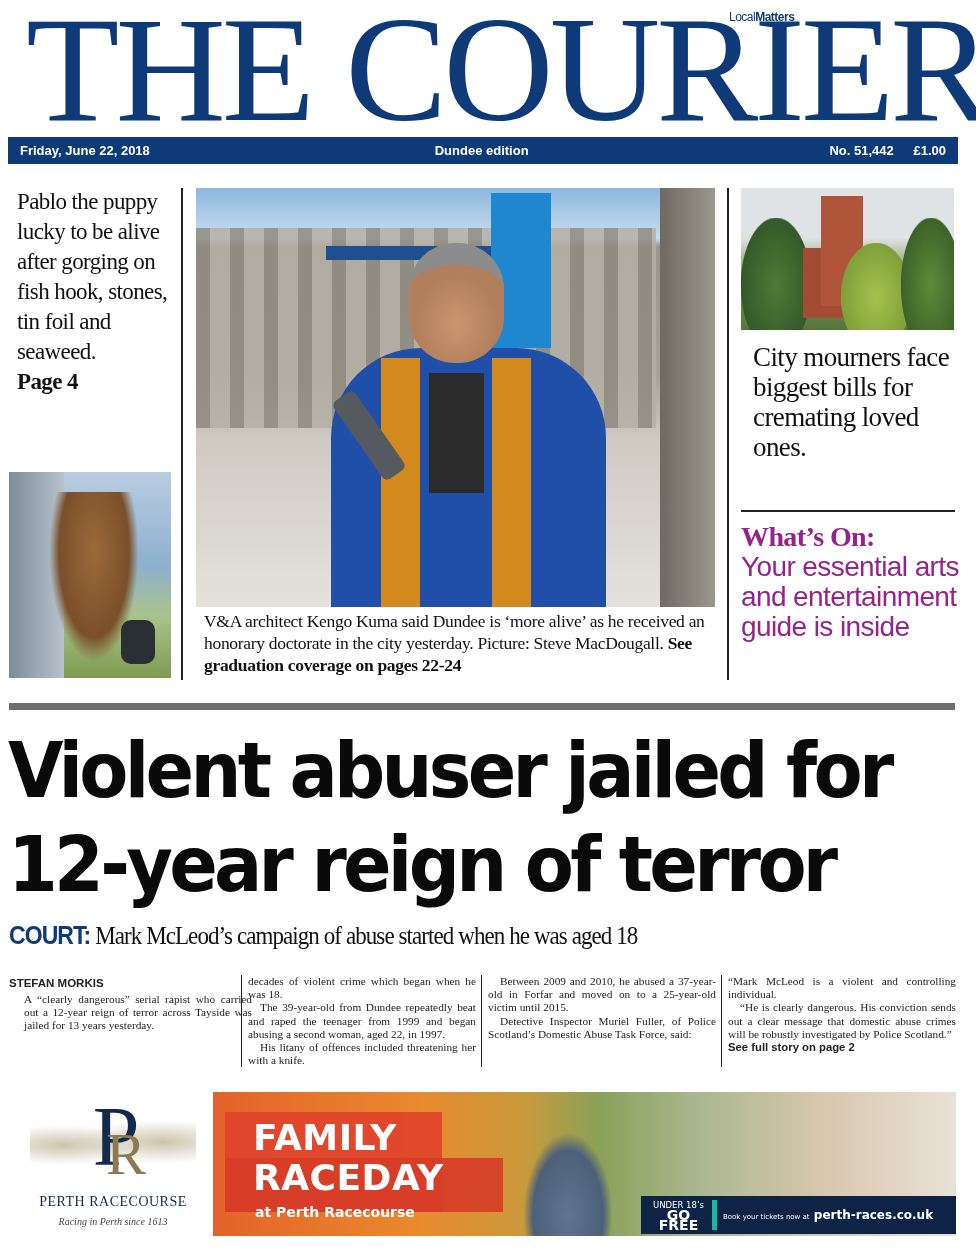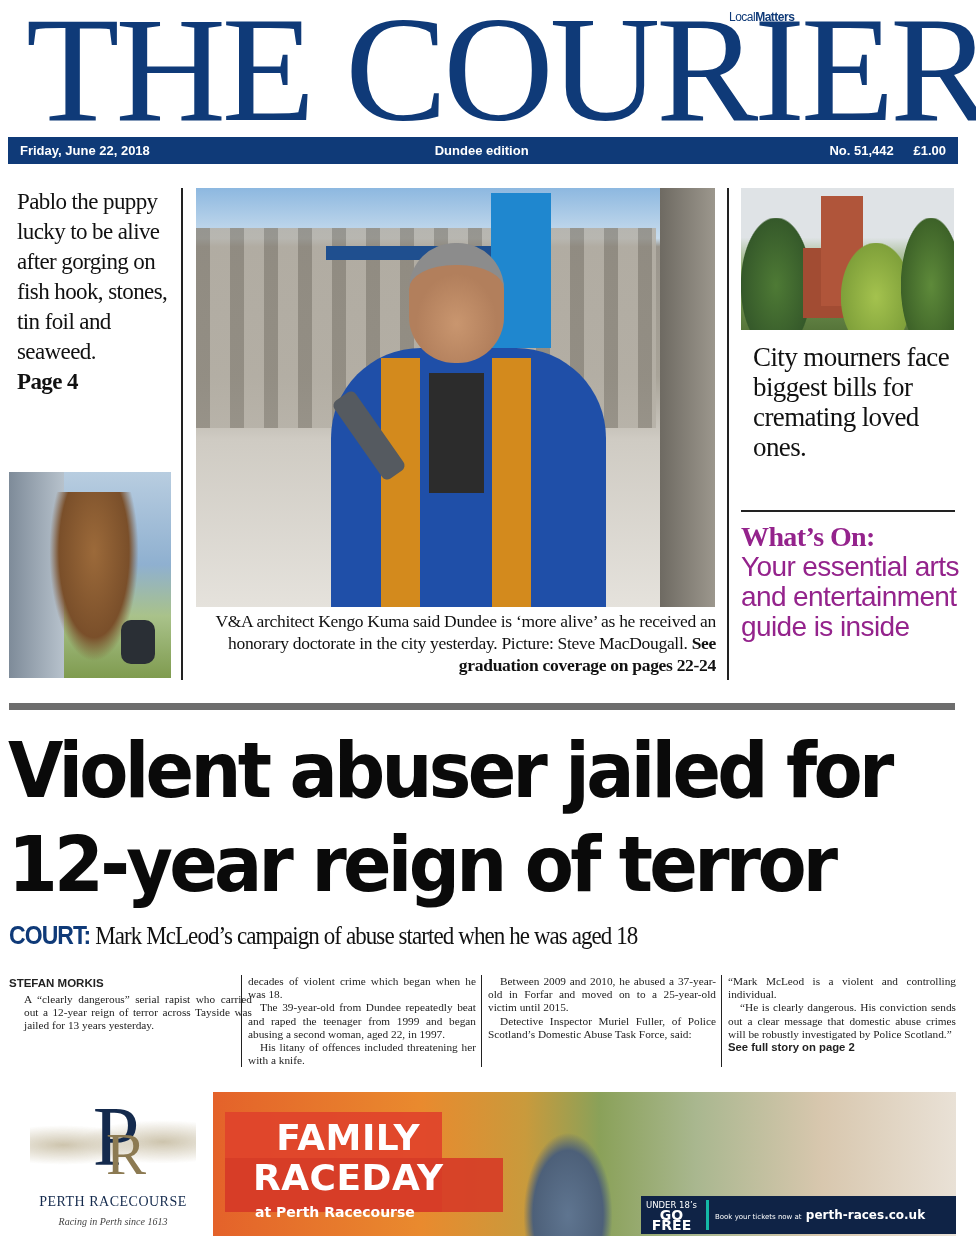--- a/index.html
+++ b/index.html
@@ -55,22 +55,22 @@
   .main-photo .banner { position: absolute; left: 130px; top: 58px; width: 170px; height: 14px; background: #1f4f8f; }
   .main-photo .wall { position: absolute; right: 0; top: 0; width: 55px; height: 419px; background: linear-gradient(90deg,#6e6a62,#9c978d); }
   .main-photo .flag { position: absolute; left: 295px; top: 5px; width: 60px; height: 155px; background: #1f87cf; }
   .main-photo .gown { position: absolute; left: 135px; top: 160px; width: 275px; height: 260px; background: #1f4fa8; border-radius: 90px 90px 0 0; }
   .main-photo .gold { position: absolute; left: 185px; top: 170px; width: 150px; height: 250px; background: linear-gradient(90deg,#d38a1d 0 26%, transparent 26% 74%, #d38a1d 74%); }
   .main-photo .shirt { position: absolute; left: 233px; top: 185px; width: 55px; height: 120px; background: #2c2c2c; }
   .main-photo .head { position: absolute; left: 213px; top: 55px; width: 95px; height: 120px; border-radius: 46px; background: radial-gradient(ellipse at 50% 60%, #c9966f 0%, #b27f5c 60%); border-top: 22px solid #8c8c8c; }
   .main-photo .scroll { position: absolute; left: 160px; top: 200px; width: 26px; height: 95px; background: #555a60; transform: rotate(-35deg); border-radius: 6px; }
 
   .caption {
-    position: absolute; left: 196px; top: 610px; width: 520px;
-    font-family: "Liberation Serif", serif; font-size: 17.5px; line-height: 22px; color: #111; letter-spacing: -0.3px; text-align: right;
+    position: absolute; left: 204px; top: 610px; width: 520px;
+    font-family: "Liberation Serif", serif; font-size: 17.5px; line-height: 22px; color: #111; letter-spacing: -0.3px;
   }
   .caption b { font-weight: bold; }
 
   .crem-photo {
     position: absolute; left: 741px; top: 188px; width: 213px; height: 142px; overflow: hidden;
     background: linear-gradient(180deg, #dfe3e6 0%, #dfe3e6 35%, #7fa05a 60%, #56753a 100%);
   }
   .crem-photo .tower { position: absolute; left: 80px; top: 8px; width: 42px; height: 110px; background: #b0553a; }
   .crem-photo .body { position: absolute; left: 62px; top: 60px; width: 80px; height: 70px; background: #a24c33; }
   .crem-photo .tree1 { position: absolute; left: 0; top: 30px; width: 70px; height: 112px; background: radial-gradient(ellipse at 50% 60%, #4e7a35 0%, #35592a 70%, transparent 72%); }
@@ -125,28 +125,28 @@
   .ad-logo .horses { position: absolute; left: 12px; top: 22px; width: 166px; height: 62px;
     background: radial-gradient(ellipse at 20% 50%, #b8ab8a 0%, transparent 45%), radial-gradient(ellipse at 80% 45%, #b8ab8a 0%, transparent 45%); opacity: 0.7; }
   .ad-logo .name { position: absolute; left: 0; top: 102px; width: 190px; font-family: "Liberation Serif", serif; font-size: 14px; color: #142a4d; letter-spacing: 0.5px; }
   .ad-logo .since { position: absolute; left: 0; top: 124px; width: 190px; font-family: "Liberation Serif", serif; font-style: italic; font-size: 10px; color: #444; }
 
   .ad-banner { position: absolute; left: 213px; top: 6px; width: 743px; height: 144px; overflow: hidden;
     background: linear-gradient(90deg, #e4622a 0%, #e98a2e 28%, #c99a3c 42%, #8aa159 52%, #a9b78f 65%, #d8c7ae 82%, #e9e1d6 100%); }
   .ad-red1 { position: absolute; left: 12px; top: 20px; width: 217px; height: 100px; background: #e0432b; opacity: 0.92; }
   .ad-red2 { position: absolute; left: 12px; top: 66px; width: 278px; height: 54px; background: #d63d27; opacity: 0.92; }
   .ad-title { position: absolute; left: 40px; top: 26px; font-family: "DejaVu Sans", sans-serif; font-weight: bold; color: #fff;
-    font-size: 36px; line-height: 40px; letter-spacing: 0.5px; text-align: center; }
+    font-size: 36px; line-height: 40px; letter-spacing: 0.5px; }
   .ad-sub { position: absolute; left: 42px; top: 112px; font-family: "DejaVu Sans", sans-serif; font-weight: bold; color: #fff; font-size: 14px; }
   .ad-man { position: absolute; left: 310px; top: 40px; width: 90px; height: 104px; background: radial-gradient(ellipse at 50% 80%, #5f7590 0%, #4d6079 55%, transparent 70%); }
   .ad-date { position: absolute; left: 542px; top: 72px; width: 201px; height: 32px; background: #0f2346;
     color: #fff; font-family: "DejaVu Sans", sans-serif; font-weight: bold; font-size: 17px; line-height: 32px; text-align: center; }
   .ad-book { position: absolute; left: 428px; top: 104px; width: 315px; height: 38px; background: #0f2346; color: #fff;
     font-family: "DejaVu Sans", sans-serif; display: flex; align-items: center; }
-  .ad-book .u18 { width: 68px; text-align: center; font-size: 8.5px; line-height: 10px; border-right: 3px solid #14b8a6; padding-right: 4px; }
+  .ad-book .u18 { width: 68px; text-align: center; font-size: 8.5px; line-height: 10px; border-right: 5px solid #14b8a6; padding-right: 4px; margin-left: 8px; }
   .ad-book .u18 b { display: block; font-size: 14px; }
   .ad-book .cta { font-size: 7px; margin-left: 6px; white-space: nowrap; }
   .ad-book .cta b { font-size: 12px; margin-left: 2px; }
 </style>
 </head>
 <body>
 
 <div class="masthead">
   <div class="mast-title">
     <span>THE</span>

